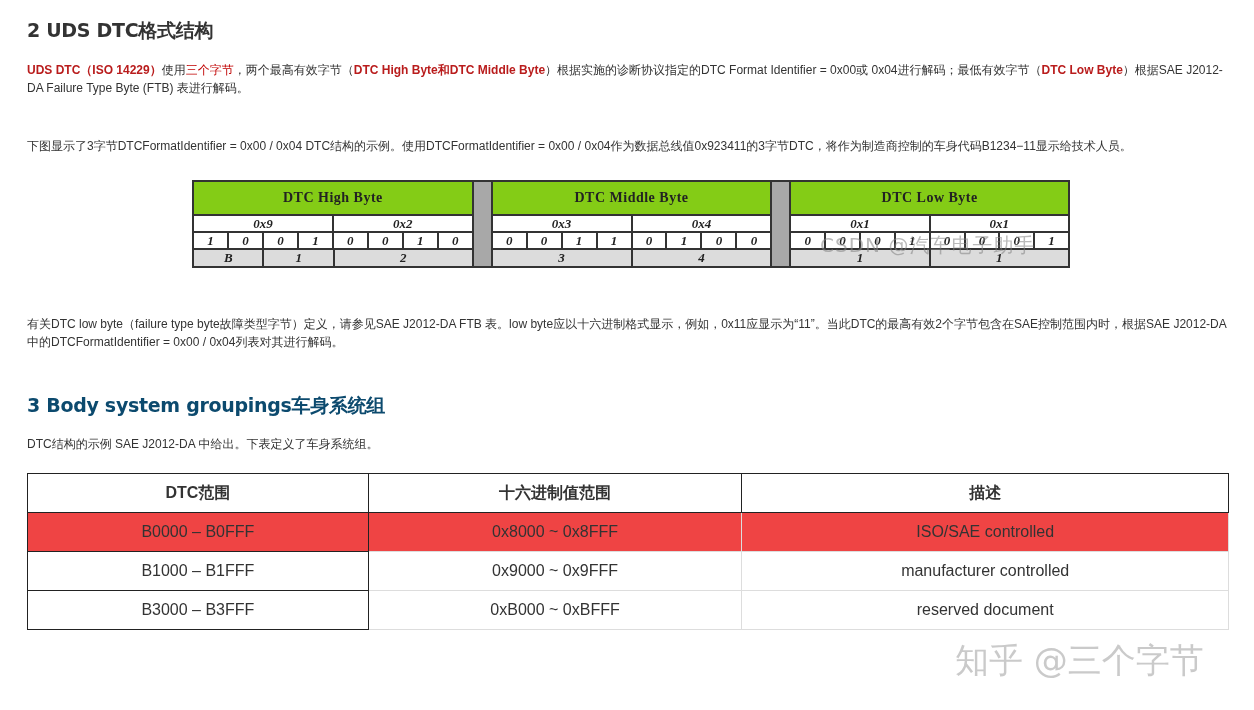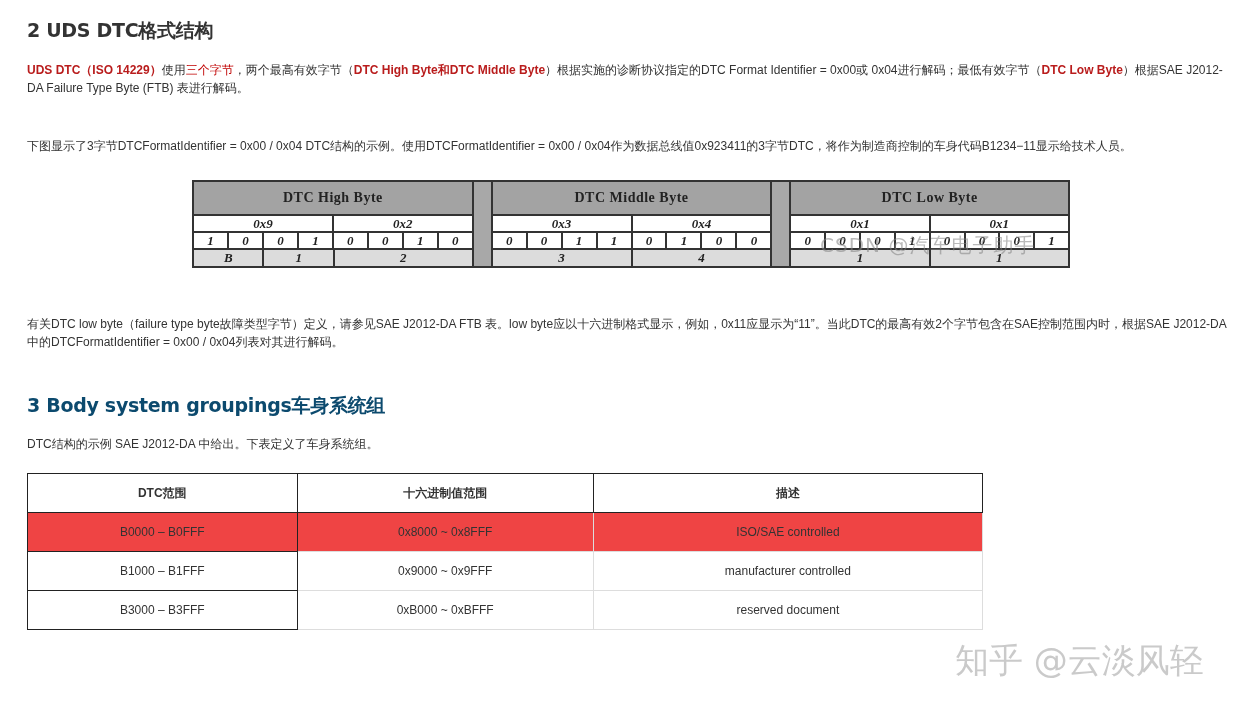--- a/index.html
+++ b/index.html
@@ -30,21 +30,21 @@
     position: absolute; left: 192px; top: 180px; width: 878px; height: 88px;
     font-family: "Liberation Serif", "DejaVu Serif", serif;
     display: flex; background: #fff;
   }
   .byte {
     border: 2px solid #333; box-sizing: border-box;
     display: flex; flex-direction: column; background: #fff;
   }
   .sep { width: 17px; background: #a8a8a8; border-top: 2px solid #333; border-bottom: 2px solid #333; box-sizing: border-box; }
   .byte-title {
-    height: 34px; background: #a3a3a3; display: flex; align-items: center; justify-content: center;
+    height: 34px; background: #84cc16; display: flex; align-items: center; justify-content: center;
     font-weight: bold; font-size: 14px; color: #222; border-bottom: 2px solid #333;
     letter-spacing: 0.5px;
   }
   .row { display: flex; border-bottom: 2px solid #333; font-style: italic; }
   .row:last-child { border-bottom: none; }
   .cell {
     flex: 1; text-align: center; font-size: 13px; font-weight: bold; color: #222;
     border-right: 2px solid #333; box-sizing: border-box;
   }
   .cell:last-child { border-right: none; }
@@ -52,22 +52,22 @@
   .bitrow { height: 15px; line-height: 15px; }
   .digrow { height: 16px; line-height: 16px; }
   .digrow .cell { background: #dcdcdc; }
   .diag-wm {
     position: absolute; left: 820px; top: 232px; font-size: 20px; color: rgba(130,130,130,0.55);
     font-family: "DejaVu Sans", sans-serif; letter-spacing: 1px; pointer-events: none;
   }
 
   
   table.groups {
-    position: absolute; left: 27px; top: 473px; width: 956px;
-    border-collapse: collapse; font-size: 12px; color: #333;
+    position: absolute; left: 27px; top: 473px; width: 1202px;
+    border-collapse: collapse; font-size: 16px; color: #333;
   }
   table.groups th, table.groups td {
     height: 38px; text-align: center; vertical-align: middle; padding: 0;
   }
   table.groups th { font-weight: bold; border: 1px solid #222; }
   table.groups td { border: 1px solid #dddddd; }
   table.groups td.c0 { border: 1px solid #222; }
   table.groups tr.shade td { background: #ef4444; }
   .wm {
     position: absolute; left: 955px; top: 638px; font-size: 34px; color: rgba(150,150,150,0.5);
@@ -186,13 +186,13 @@
       <td>manufacturer controlled</td>
     </tr>
     <tr>
       <td class="c0">B3000 – B3FFF</td>
       <td>0xB000 ~ 0xBFFF</td>
       <td>reserved document</td>
     </tr>
   </tbody>
 </table>
 
-<div class="wm">知乎 @云淡风轻</div>
+<div class="wm">知乎 @三个字节</div>
 
 </body></html>

